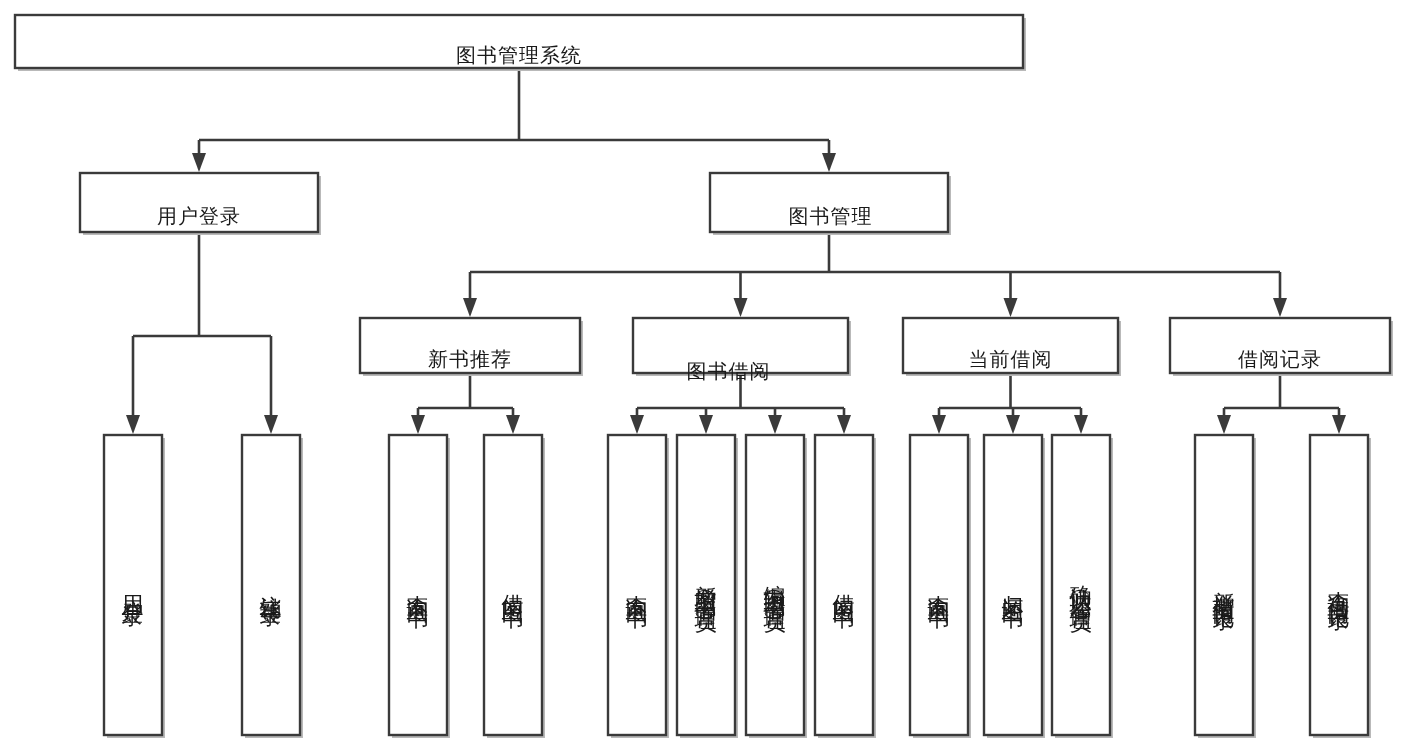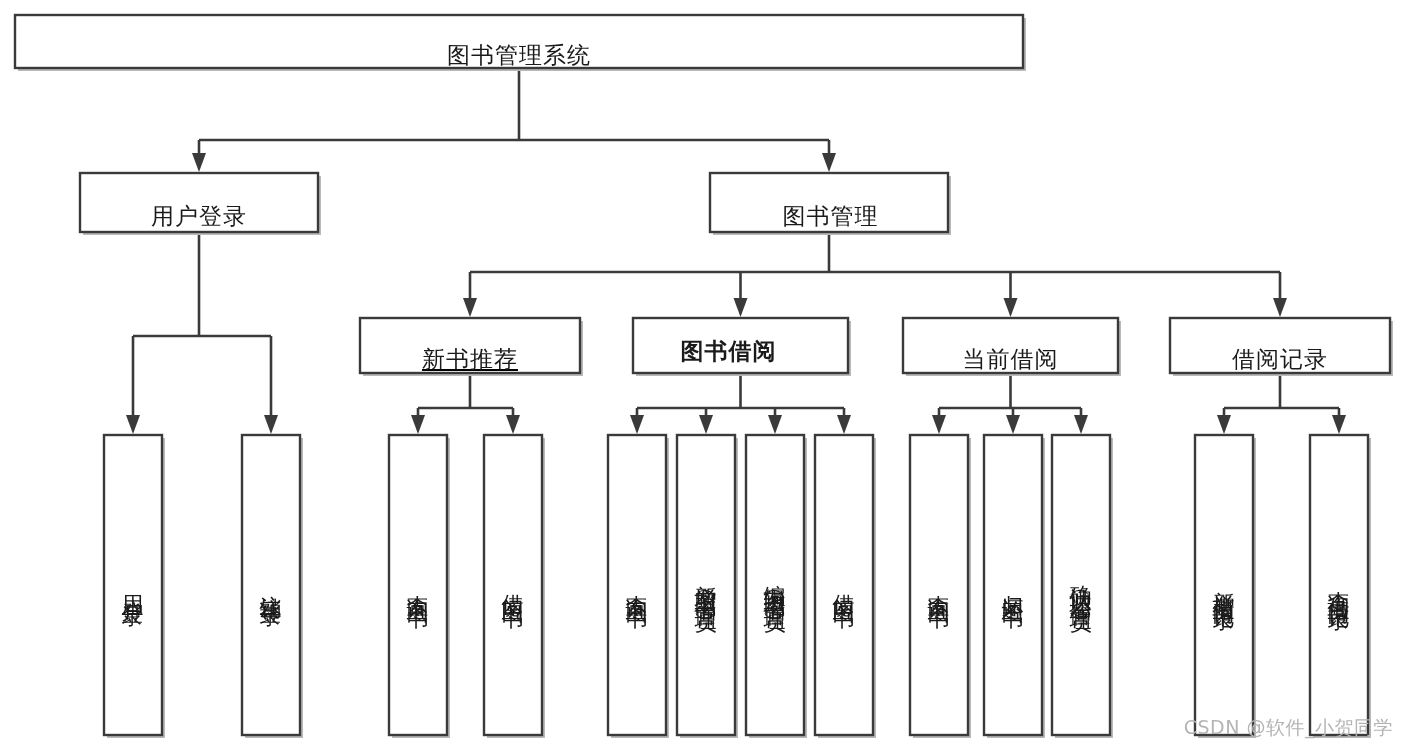--- a/index.html
+++ b/index.html
@@ -65,21 +65,21 @@
   }
   .hlabel-wrap {
     position: absolute;
     display: flex;
     align-items: center;
     justify-content: center;
     pointer-events: none;
   }
   .hlabel-text {
     font-family: "DejaVu Sans", "Liberation Sans", sans-serif;
-    font-size: 23px;
+    font-size: 20px;
     color: #1a1a1a;
     letter-spacing: 1px;
     white-space: nowrap;
     margin-top: 28px;
   }
   .watermark {
     position: absolute;
     right: 12px;
     bottom: 6px;
     font-family: "DejaVu Sans", "Liberation Sans", sans-serif;
@@ -196,24 +196,24 @@
   <div id="labels-layer">
       <div class="hlabel-wrap" style="left: 15px; top: 15px; width: 1008px; height: 53px;">
         <div class="hlabel-text">图书管理系统</div>
       </div>
       <div class="hlabel-wrap" style="left: 80px; top: 173px; width: 238px; height: 59px;">
         <div class="hlabel-text">用户登录</div>
       </div>
       <div class="hlabel-wrap" style="left: 710px; top: 173px; width: 241px; height: 59px;">
         <div class="hlabel-text">图书管理</div>
       </div>
-      <div class="hlabel-wrap" style="left: 360px; top: 318px; width: 220px; height: 55px; text-decoration: underline;">
+      <div class="hlabel-wrap" style="left: 360px; top: 318px; width: 220px; height: 55px;">
         <div class="hlabel-text">新书推荐</div>
       </div>
-      <div class="hlabel-wrap" style="left: 633px; top: 310px; width: 191px; height: 55px; font-weight: bold;">
+      <div class="hlabel-wrap" style="left: 633px; top: 330px; width: 191px; height: 55px;">
         <div class="hlabel-text">图书借阅</div>
       </div>
       <div class="hlabel-wrap" style="left: 903px; top: 318px; width: 215px; height: 55px; text-align: center;">
         <div class="hlabel-text">当前借阅</div>
       </div>
       <div class="hlabel-wrap" style="left: 1170px; top: 318px; width: 220px; height: 55px; justify-content: center;">
         <div class="hlabel-text">借阅记录</div>
       </div>
       <div class="vlabel-wrap" style="left: 104px; top: 435px; width: 58px; height: 300px;">
         <div class="vlabel-text">用户登录</div>
@@ -249,15 +249,14 @@
         <div class="vlabel-text">确认归还（管理员）</div>
       </div>
       <div class="vlabel-wrap" style="left: 1195px; top: 435px; width: 58px; height: 300px;">
         <div class="vlabel-text">新增借阅记录</div>
       </div>
       <div class="vlabel-wrap" style="left: 1310px; top: 435px; width: 58px; height: 300px;">
         <div class="vlabel-text">查询借阅记录</div>
       </div>
     </div>
 
-  <div class="watermark">CSDN @软件_小贺同学</div>
 
 </div>
 
 </body></html>

